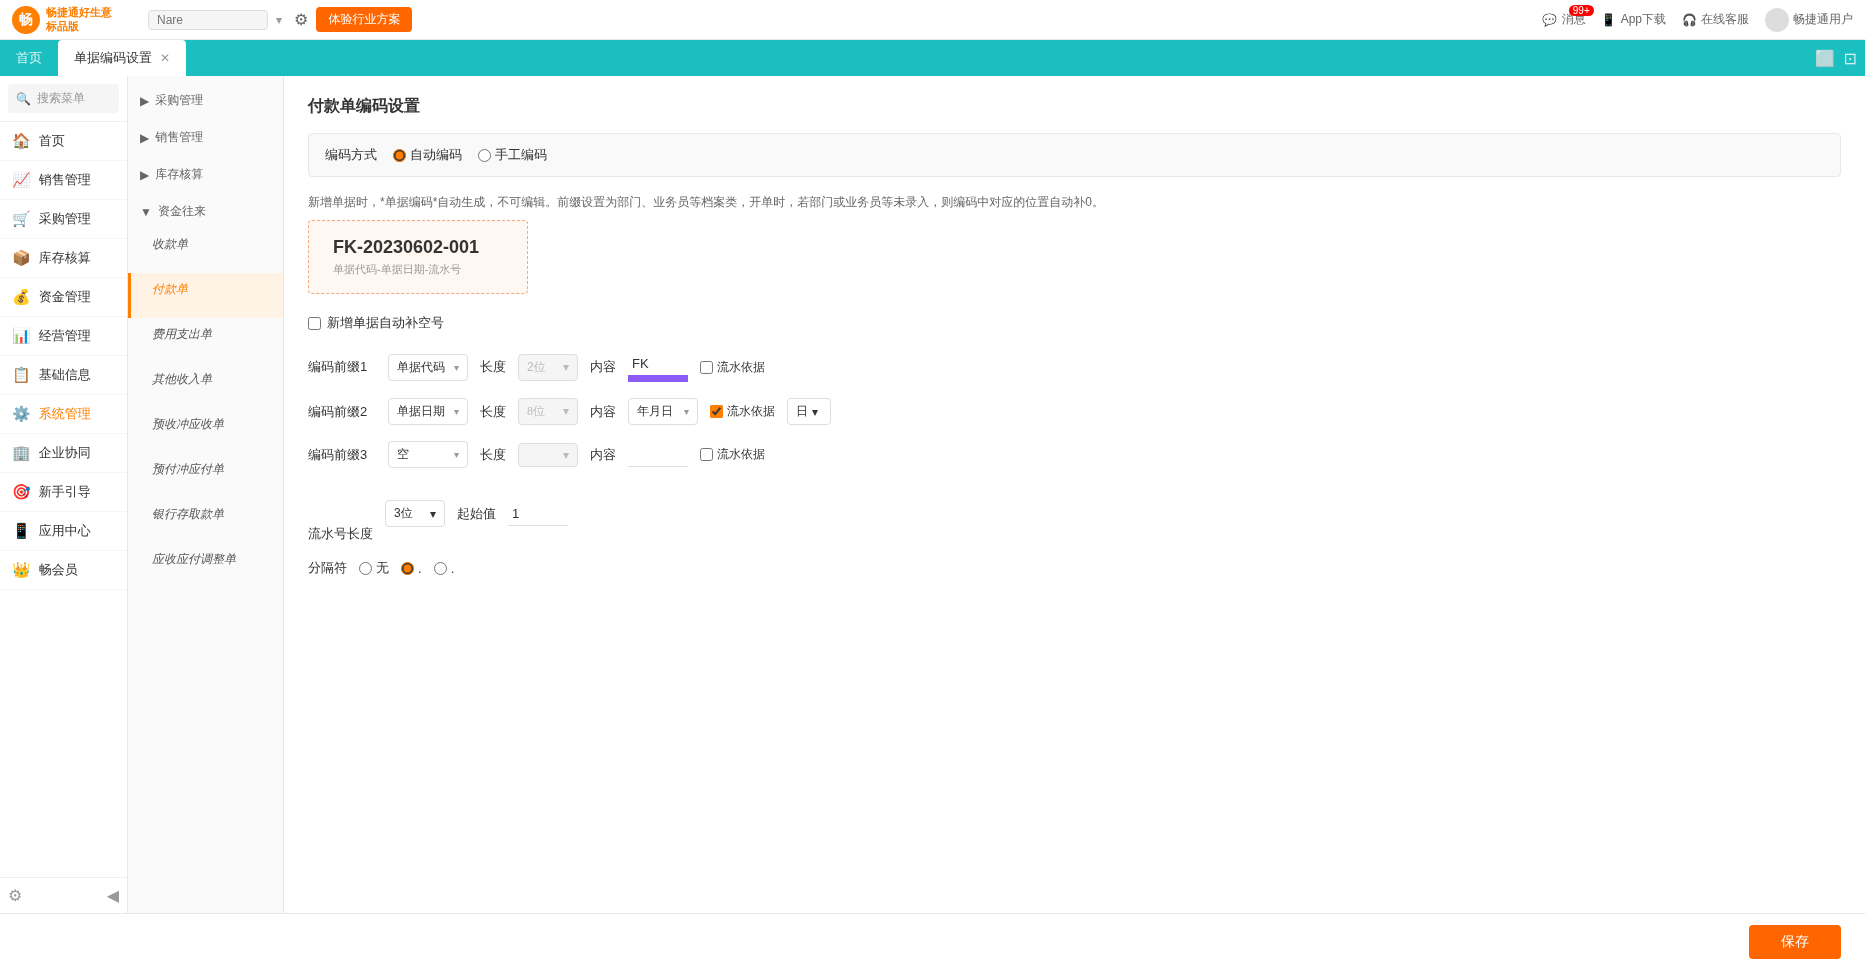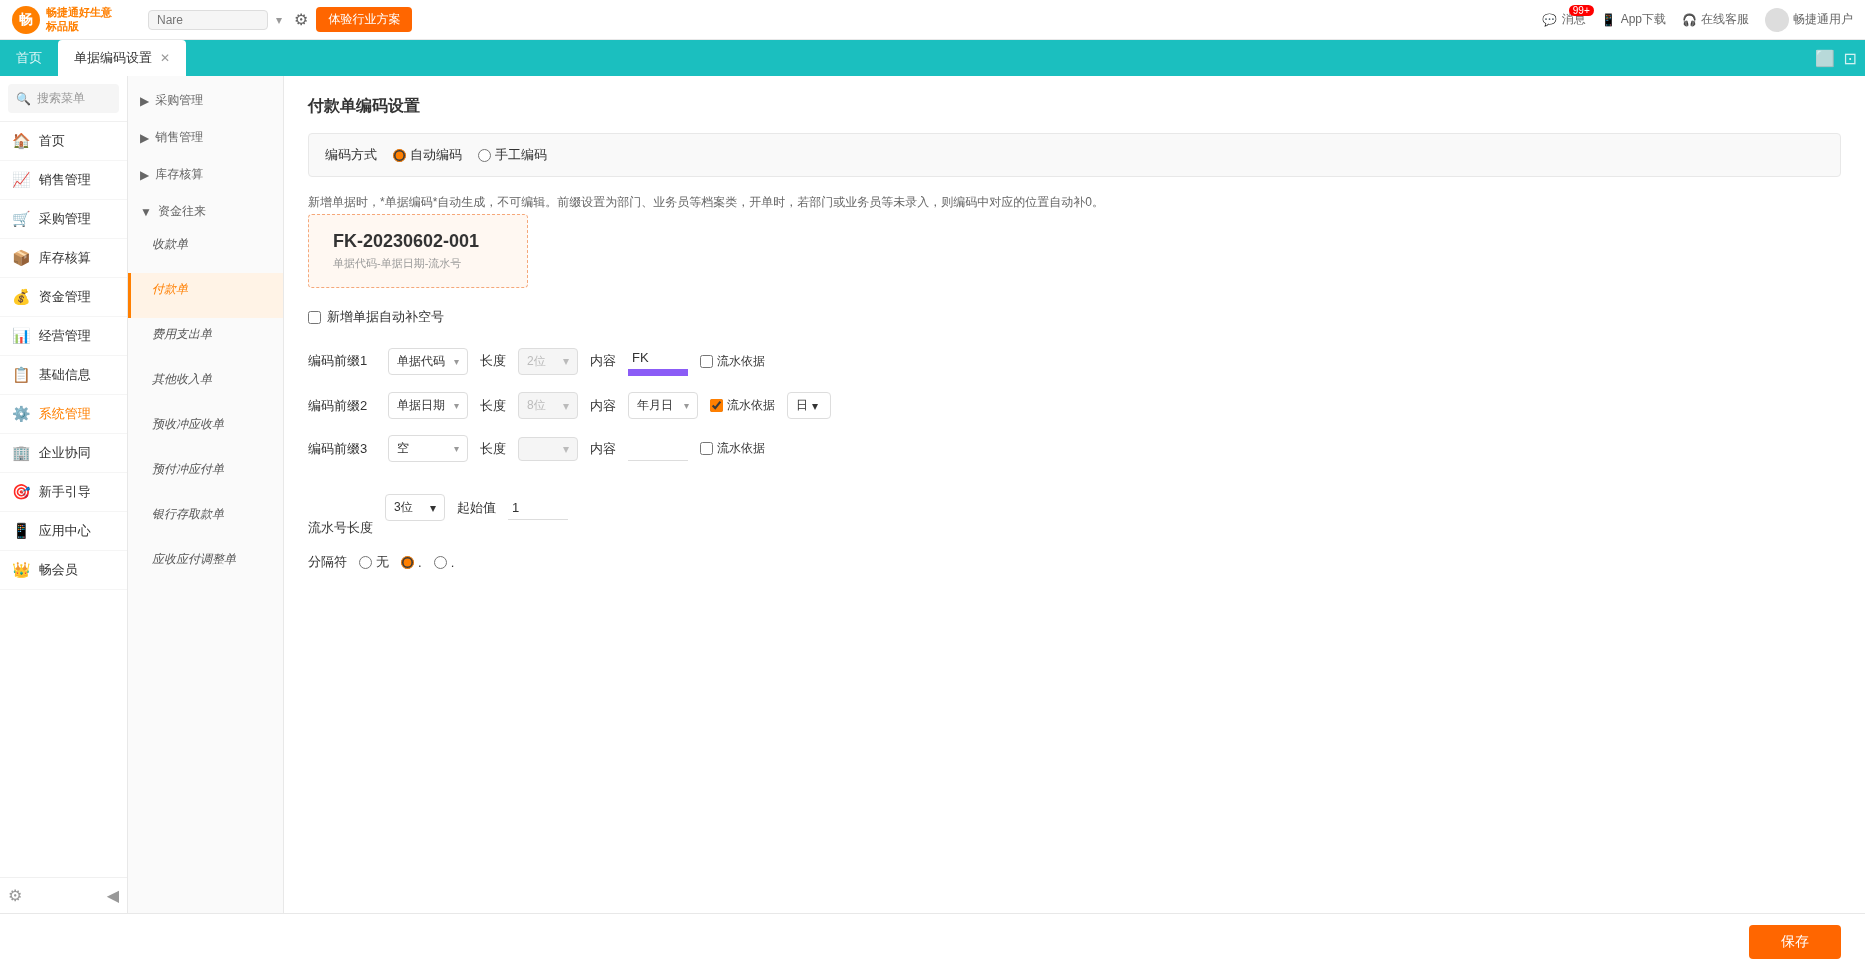--- a/index.html
+++ b/index.html
@@ -170,21 +170,21 @@
       margin-bottom: 16px;
       display: flex; align-items: center; gap: 16px;
     }
     .encoding-method .label { font-size: 13px; color: #333; }
     .radio-item { display: flex; align-items: center; gap: 4px; font-size: 13px; cursor: pointer; }
     .radio-item input[type=radio] { accent-color: #ff7f00; }
 
     
     .desc-text {
       font-size: 12px; color: #666;
-      margin-bottom: 2px; line-height: 1.6;
+      margin-bottom: 8px; line-height: 1.6;
     }
 
     
     .code-preview {
       border: 1.5px dashed #f5a87a;
       background: #fff8f2;
       border-radius: 4px;
       padding: 16px 24px;
       margin-bottom: 20px;
       display: inline-block;
@@ -488,21 +488,21 @@
     </div>
 
     
     <div class="config-row">
       <span class="config-label">编码前缀2</span>
       <div class="config-select">
         <span>单据日期</span>
         <span class="arrow">▾</span>
       </div>
       <span class="length-label">长度</span>
-      <div class="length-select disabled-input" style="background:#f5f5f5;color:#bbb;">
+      <div class="length-select disabled-input" style="background:#f5f5f5;color:#bbb;font-family:Liberation Serif, serif;">
         <span>8位</span>
         <span class="arrow">▾</span>
       </div>
       <span class="content-label">内容</span>
       <div class="config-select" style="min-width:70px;">
         <span>年月日</span>
         <span class="arrow">▾</span>
       </div>
       <div class="stream-check">
         <input type="checkbox" checked="" style="">

